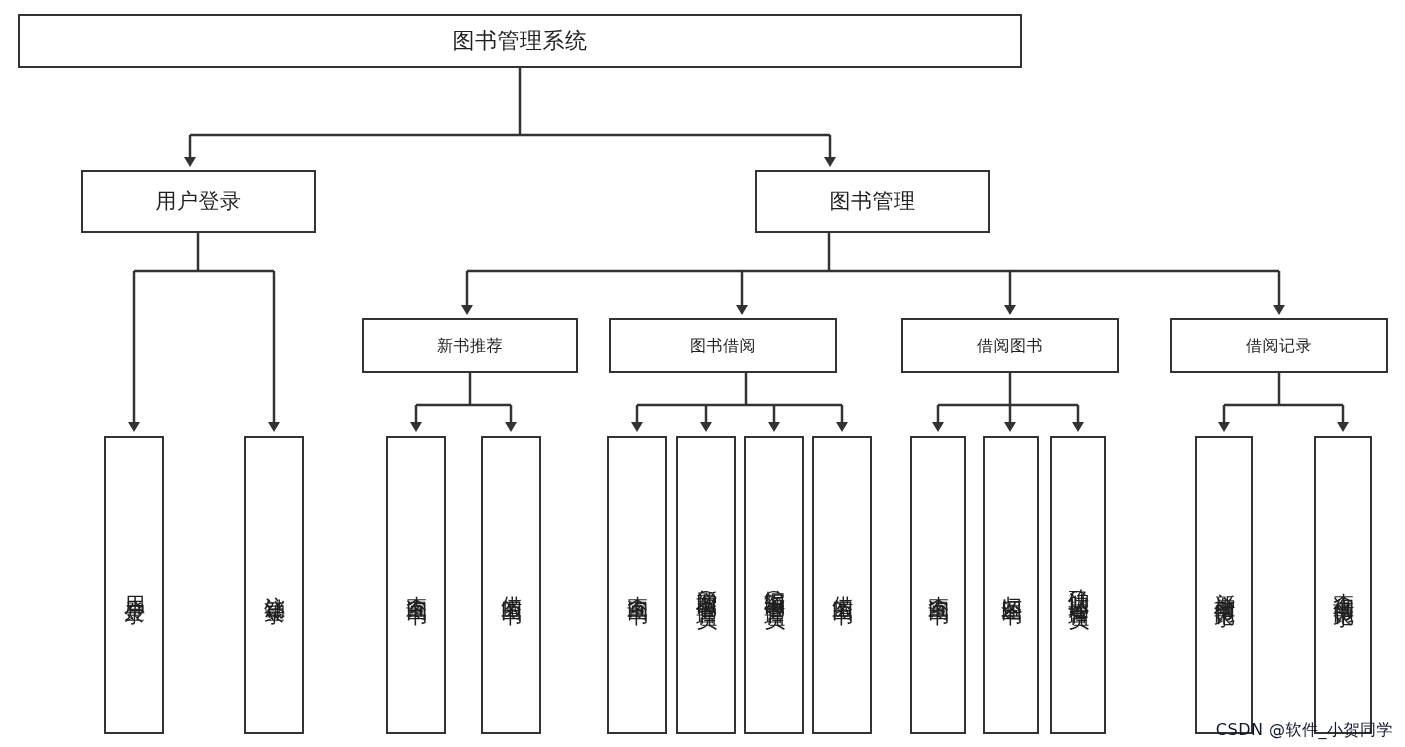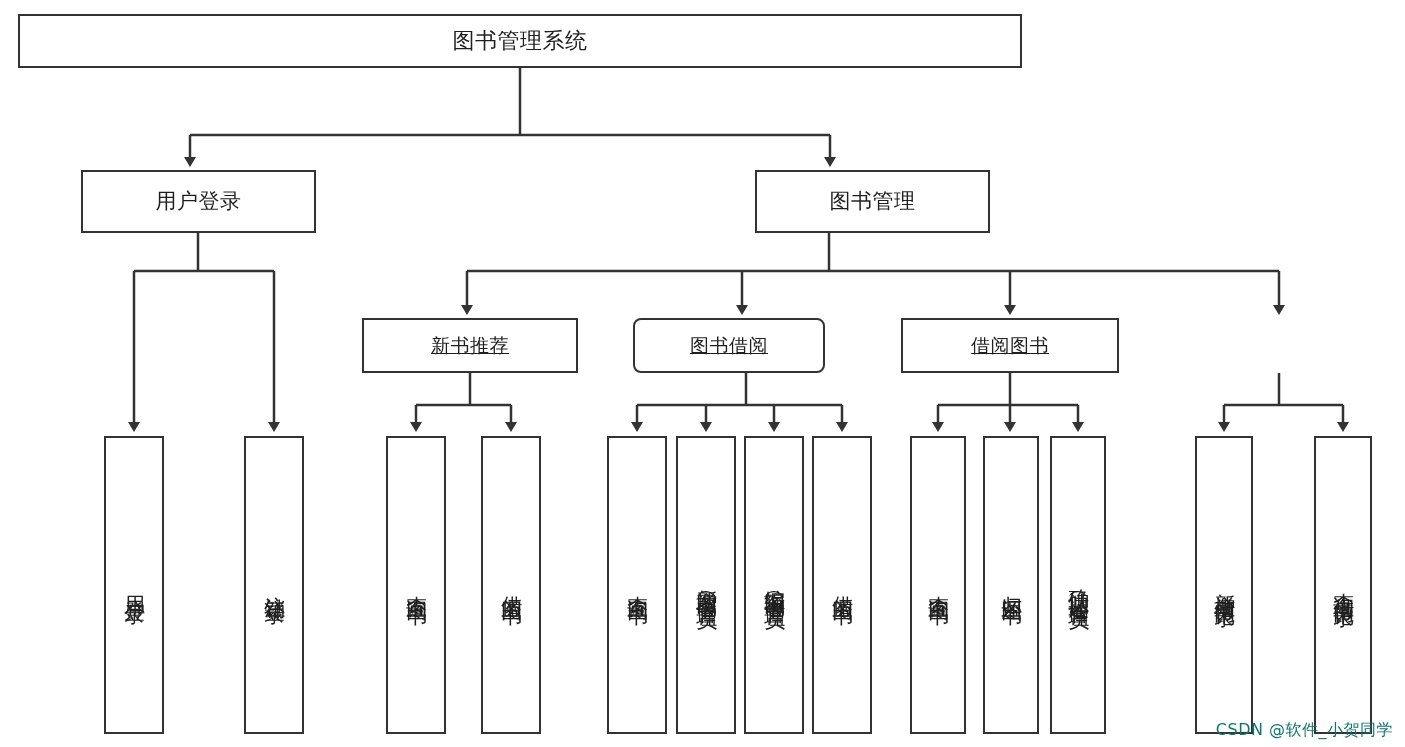--- a/index.html
+++ b/index.html
@@ -40,27 +40,27 @@
   }
   .node.vertical .label{
     writing-mode:vertical-rl;
     text-orientation:upright;
     letter-spacing:3px;
     font-size:21px;
     white-space:nowrap;
   }
   .node.root .label{font-size:22px;}
   .node.l1 .label{font-size:21px;}
-  .node.l2 .label{font-size:19px;text-decoration:underline;}
+  .node.l2 .label{font-size:16px;}
   .watermark{
     position:absolute;
     right:12px;
     bottom:6px;
     font-size:16px;
-    color:#0f766e;
+    color:#0f172a;
     letter-spacing:0.5px;
     z-index:5;
     white-space:nowrap;
   }
 </style>
 </head>
 <body>
 
 <div id="canvas">
 
@@ -121,25 +121,28 @@
   <div class="node l1" style="left:81px;top:170px;width:235px;height:63px;">
     <span class="label">用户登录</span>
   </div>
   <div class="node l1" style="left:711px;top:170px;width:235px;height:63px;margin-left:44px;">
     <span class="label">图书管理</span>
   </div>
 
   <div class="node l2" style="left:362px;top:318px;width:216px;height:55px;">
     <span class="label">新书推荐</span>
   </div>
-  <div class="node l2" style="left:633px;top:318px;width:192px;height:55px;border-radius:8px;">
+  <div class="node l2" style="left:609px;top:318px;width:228px;height:55px;">
     <span class="label">图书借阅</span>
   </div>
   <div class="node l2" style="left:901px;top:318px;width:218px;height:55px;">
     <span class="label">借阅图书</span>
+  </div>
+  <div class="node l2" style="left:1170px;top:318px;width:218px;height:55px;">
+    <span class="label">借阅记录</span>
   </div>
 
   <div class="node vertical" style="left:104px;top:436px;width:60px;height:298px;">
     <span class="label">用户登录</span>
   </div>
   <div class="node vertical" style="left:244px;top:436px;width:60px;height:298px;">
     <span class="label">注销登录</span>
   </div>
 
   <div class="node vertical" style="left:386px;top:436px;width:60px;height:298px;">

